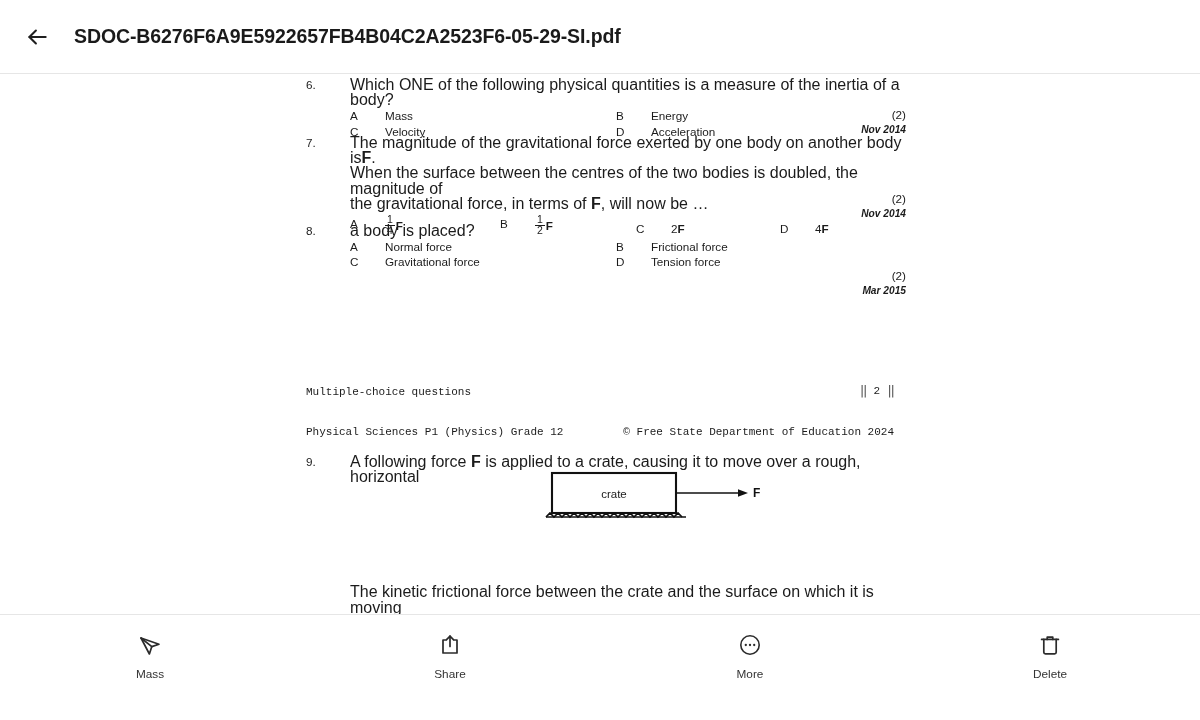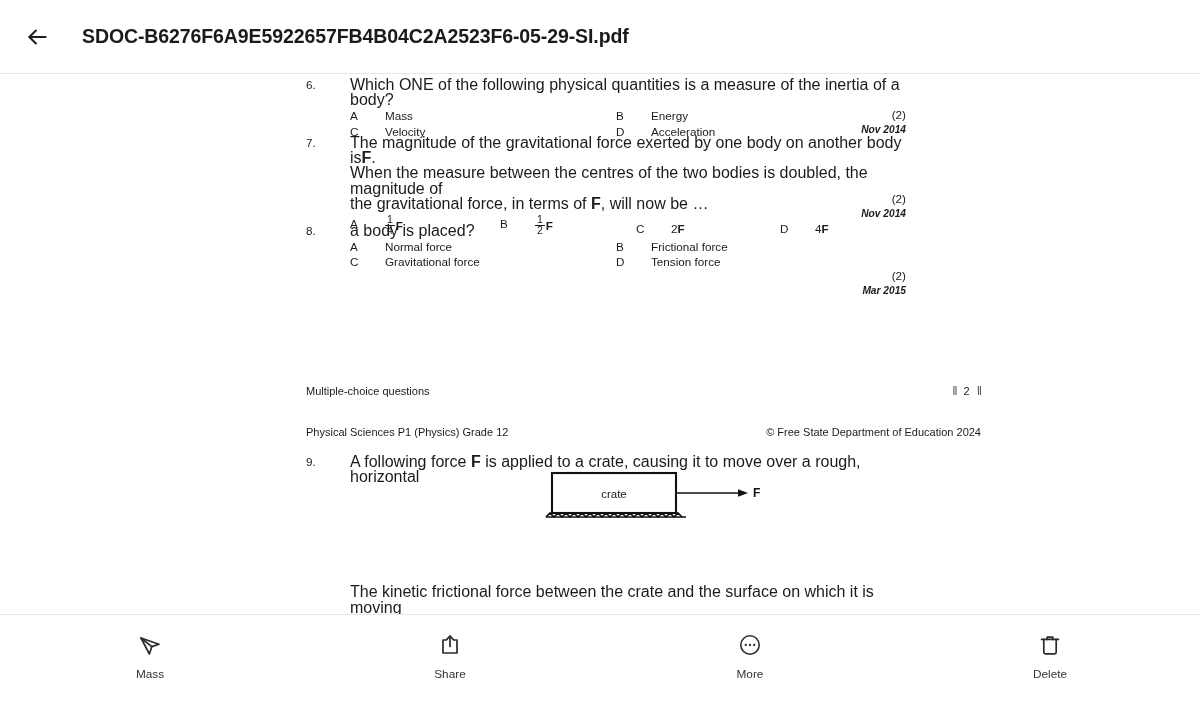--- a/index.html
+++ b/index.html
@@ -28,21 +28,21 @@
     padding-left: 14px;
   }
   .back-btn {
     width: 46px; height: 46px;
     display: flex; align-items: center; justify-content: center;
     cursor: pointer;
     border-radius: 50%;
   }
   .back-btn svg { display: block; }
   .doc-title {
-    margin-left: 22px;
+    margin-left: 14px;
     font-size: 19.5px;
     font-weight: bold;
     color: #1a1a1a;
     letter-spacing: -0.1px;
     white-space: nowrap;
   }
 
   
   .viewer {
     position: relative;
@@ -123,26 +123,27 @@
   }
   .frac .num { padding: 0 2px; }
   .frac .den { padding: 0 2px; border-top: 1px solid #1b1b1b; }
   .frac-wrap { display: inline-flex; align-items: center; }
   .frac-wrap .var { font-weight: bold; font-size: 11.7px; margin-left: 1px; }
 
   
   .run-line {
     position: absolute;
     left: 306px;
-    width: 675px;
+    width: 588px;
     font-size: 11px;
     color: #1b1b1b;
     display: flex;
     justify-content: space-between;
     align-items: baseline;
+    font-family: Liberation Mono, monospace;
   }
   .pagemark {
     display: inline-flex;
     align-items: center;
     gap: 7px;
     font-size: 11px;
   }
   .pagemark .bars { letter-spacing: -1px; color: #555; font-size: 13px; }
 
   
@@ -232,21 +233,21 @@
         <div class="marks" style="top:30px;">(2)</div>
         <div class="src" style="top:45px;">Nov 2014</div>
       </div>
 
       <div class="q doc-text" style="top:61px;">
         <div class="q-num">7.</div>
         <div class="q-body">
           <div class="q-stem">
             <span>The magnitude of the gravitational force exerted by one body on another body is</span><span class="bf">F</span><span>.</span>
           </div>
-          <div class="q-stem">When the measure between the centres of the two bodies is doubled, the magnitude of</div>
+          <div class="q-stem">When the surface between the centres of the two bodies is doubled, the magnitude of</div>
           <div class="q-stem">
             <span>the gravitational force, in terms of</span> <span class="bf">F</span><span>, will now be …</span>
           </div>
 
           <div class="opts" style="height:24px; margin-top:5px;">
             <div class="opt" style="left:0; top:0;">
               <span class="lbl">A</span>
               <span class="frac-wrap">
                 <span class="frac">
                   <span class="num">1</span>

